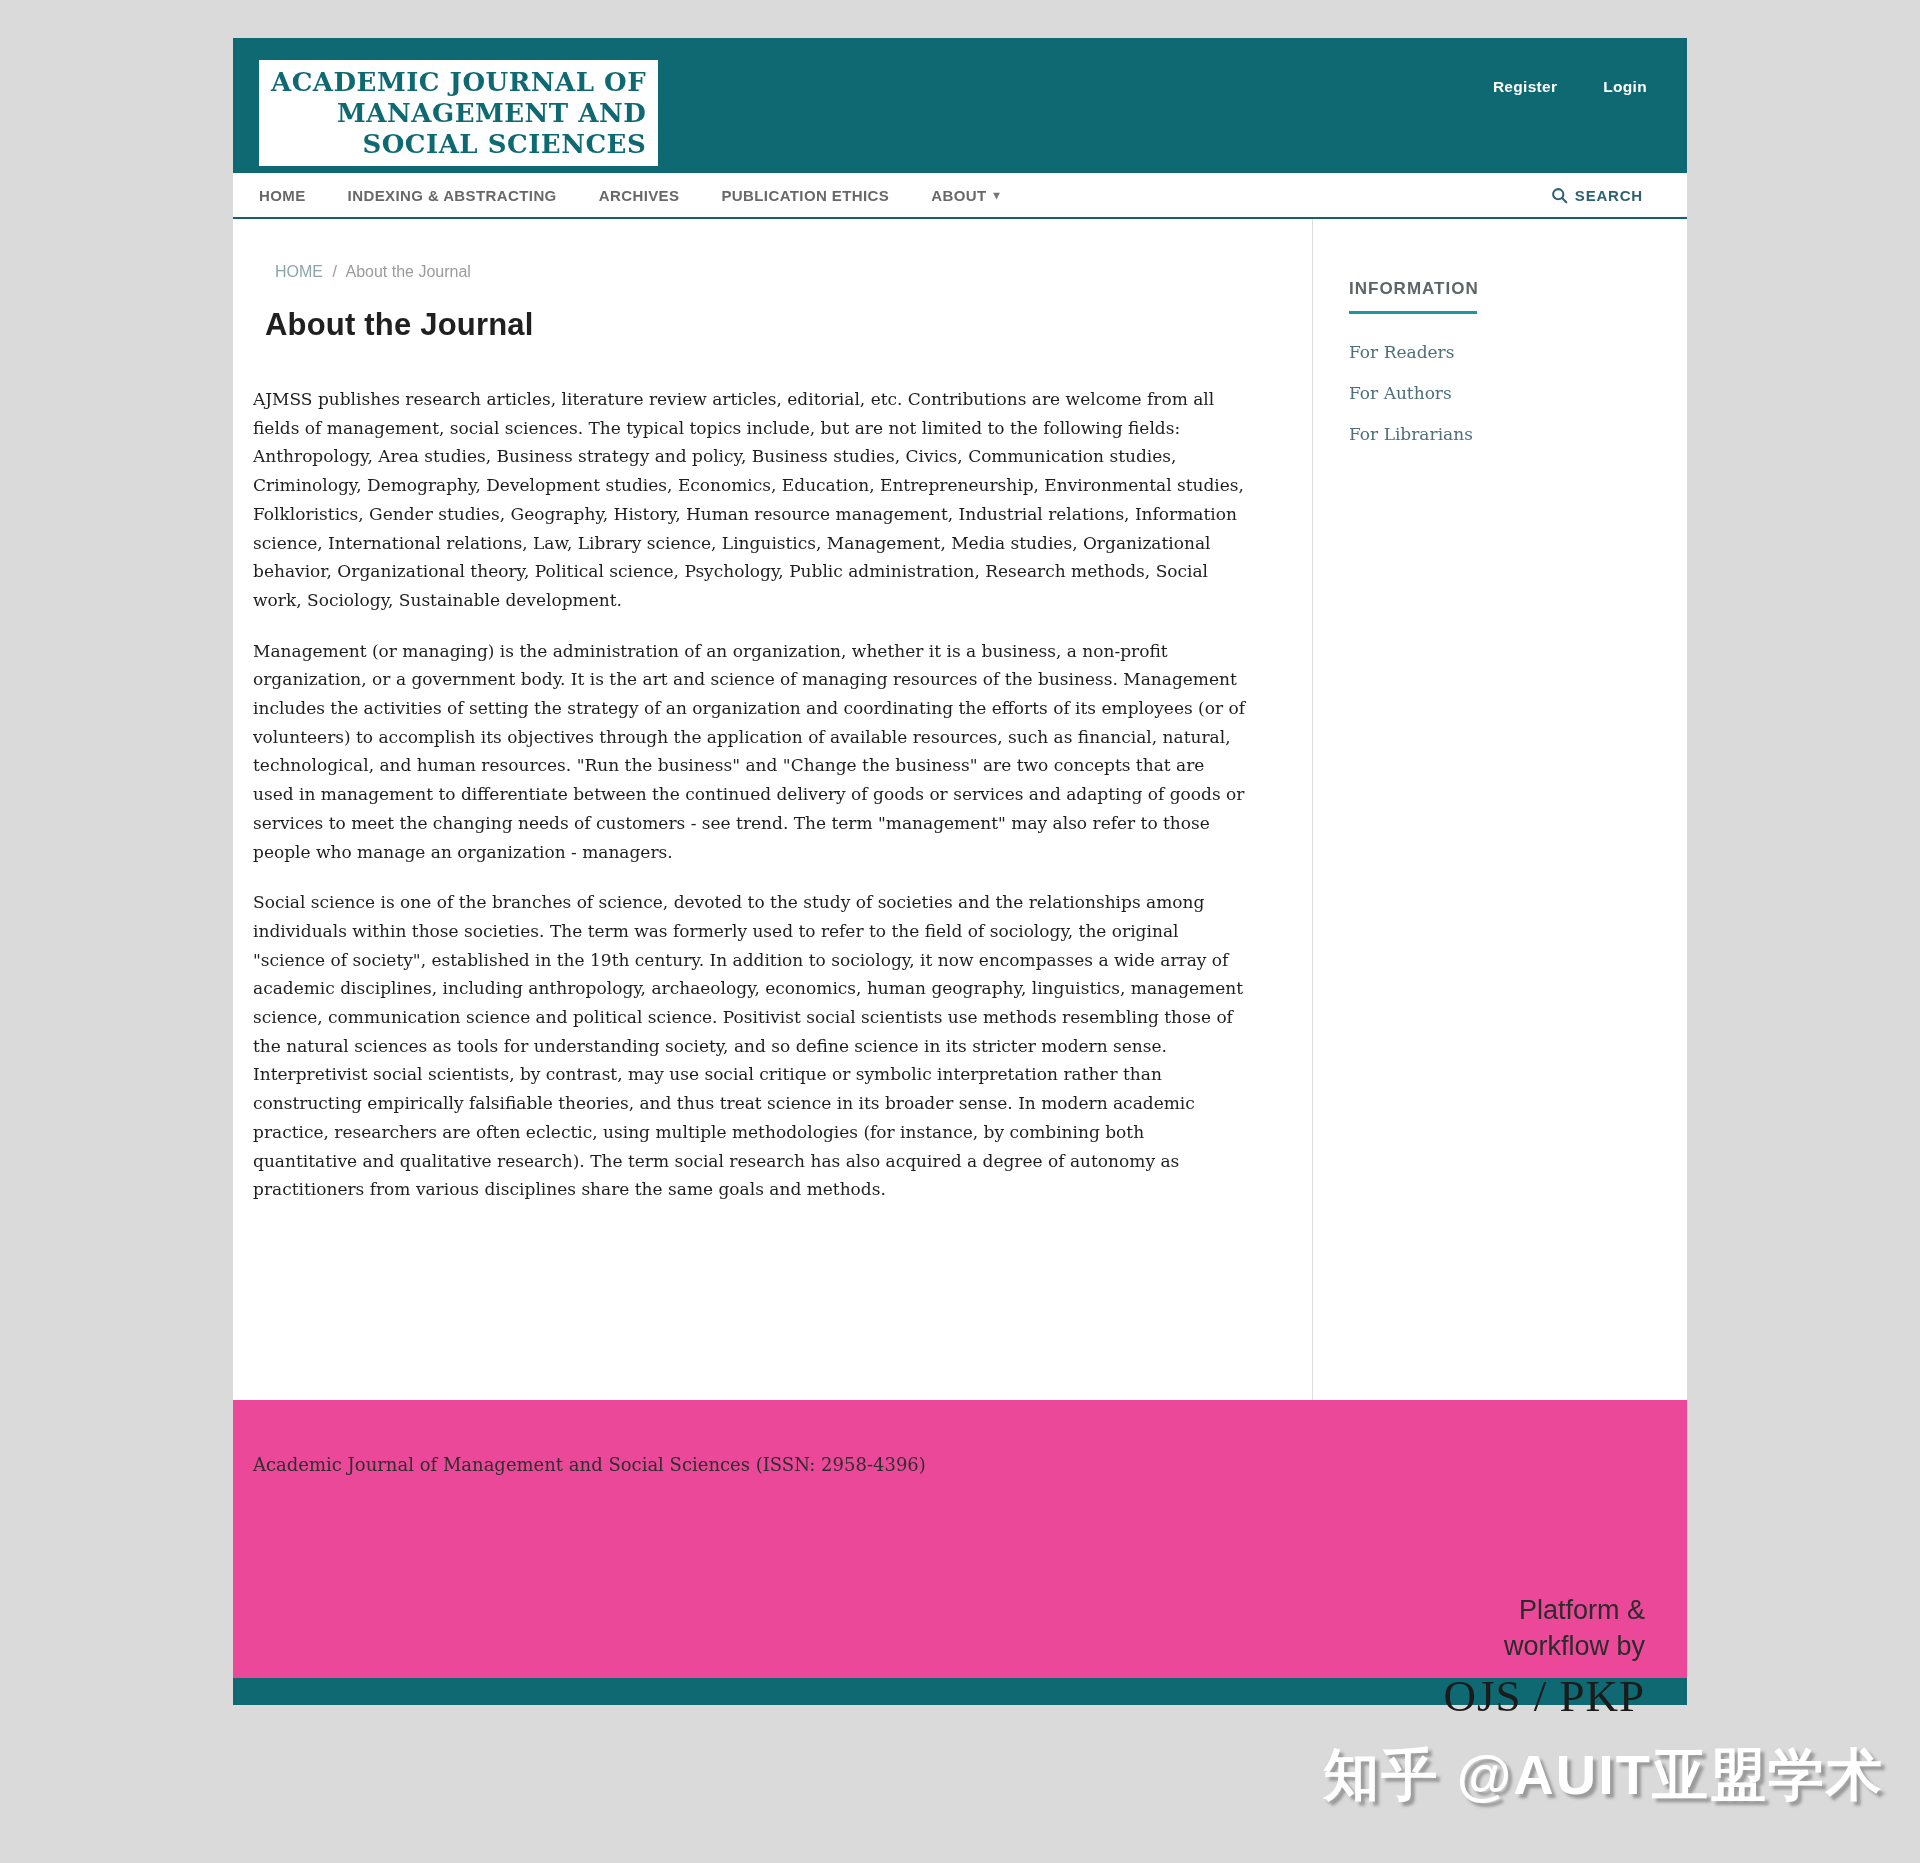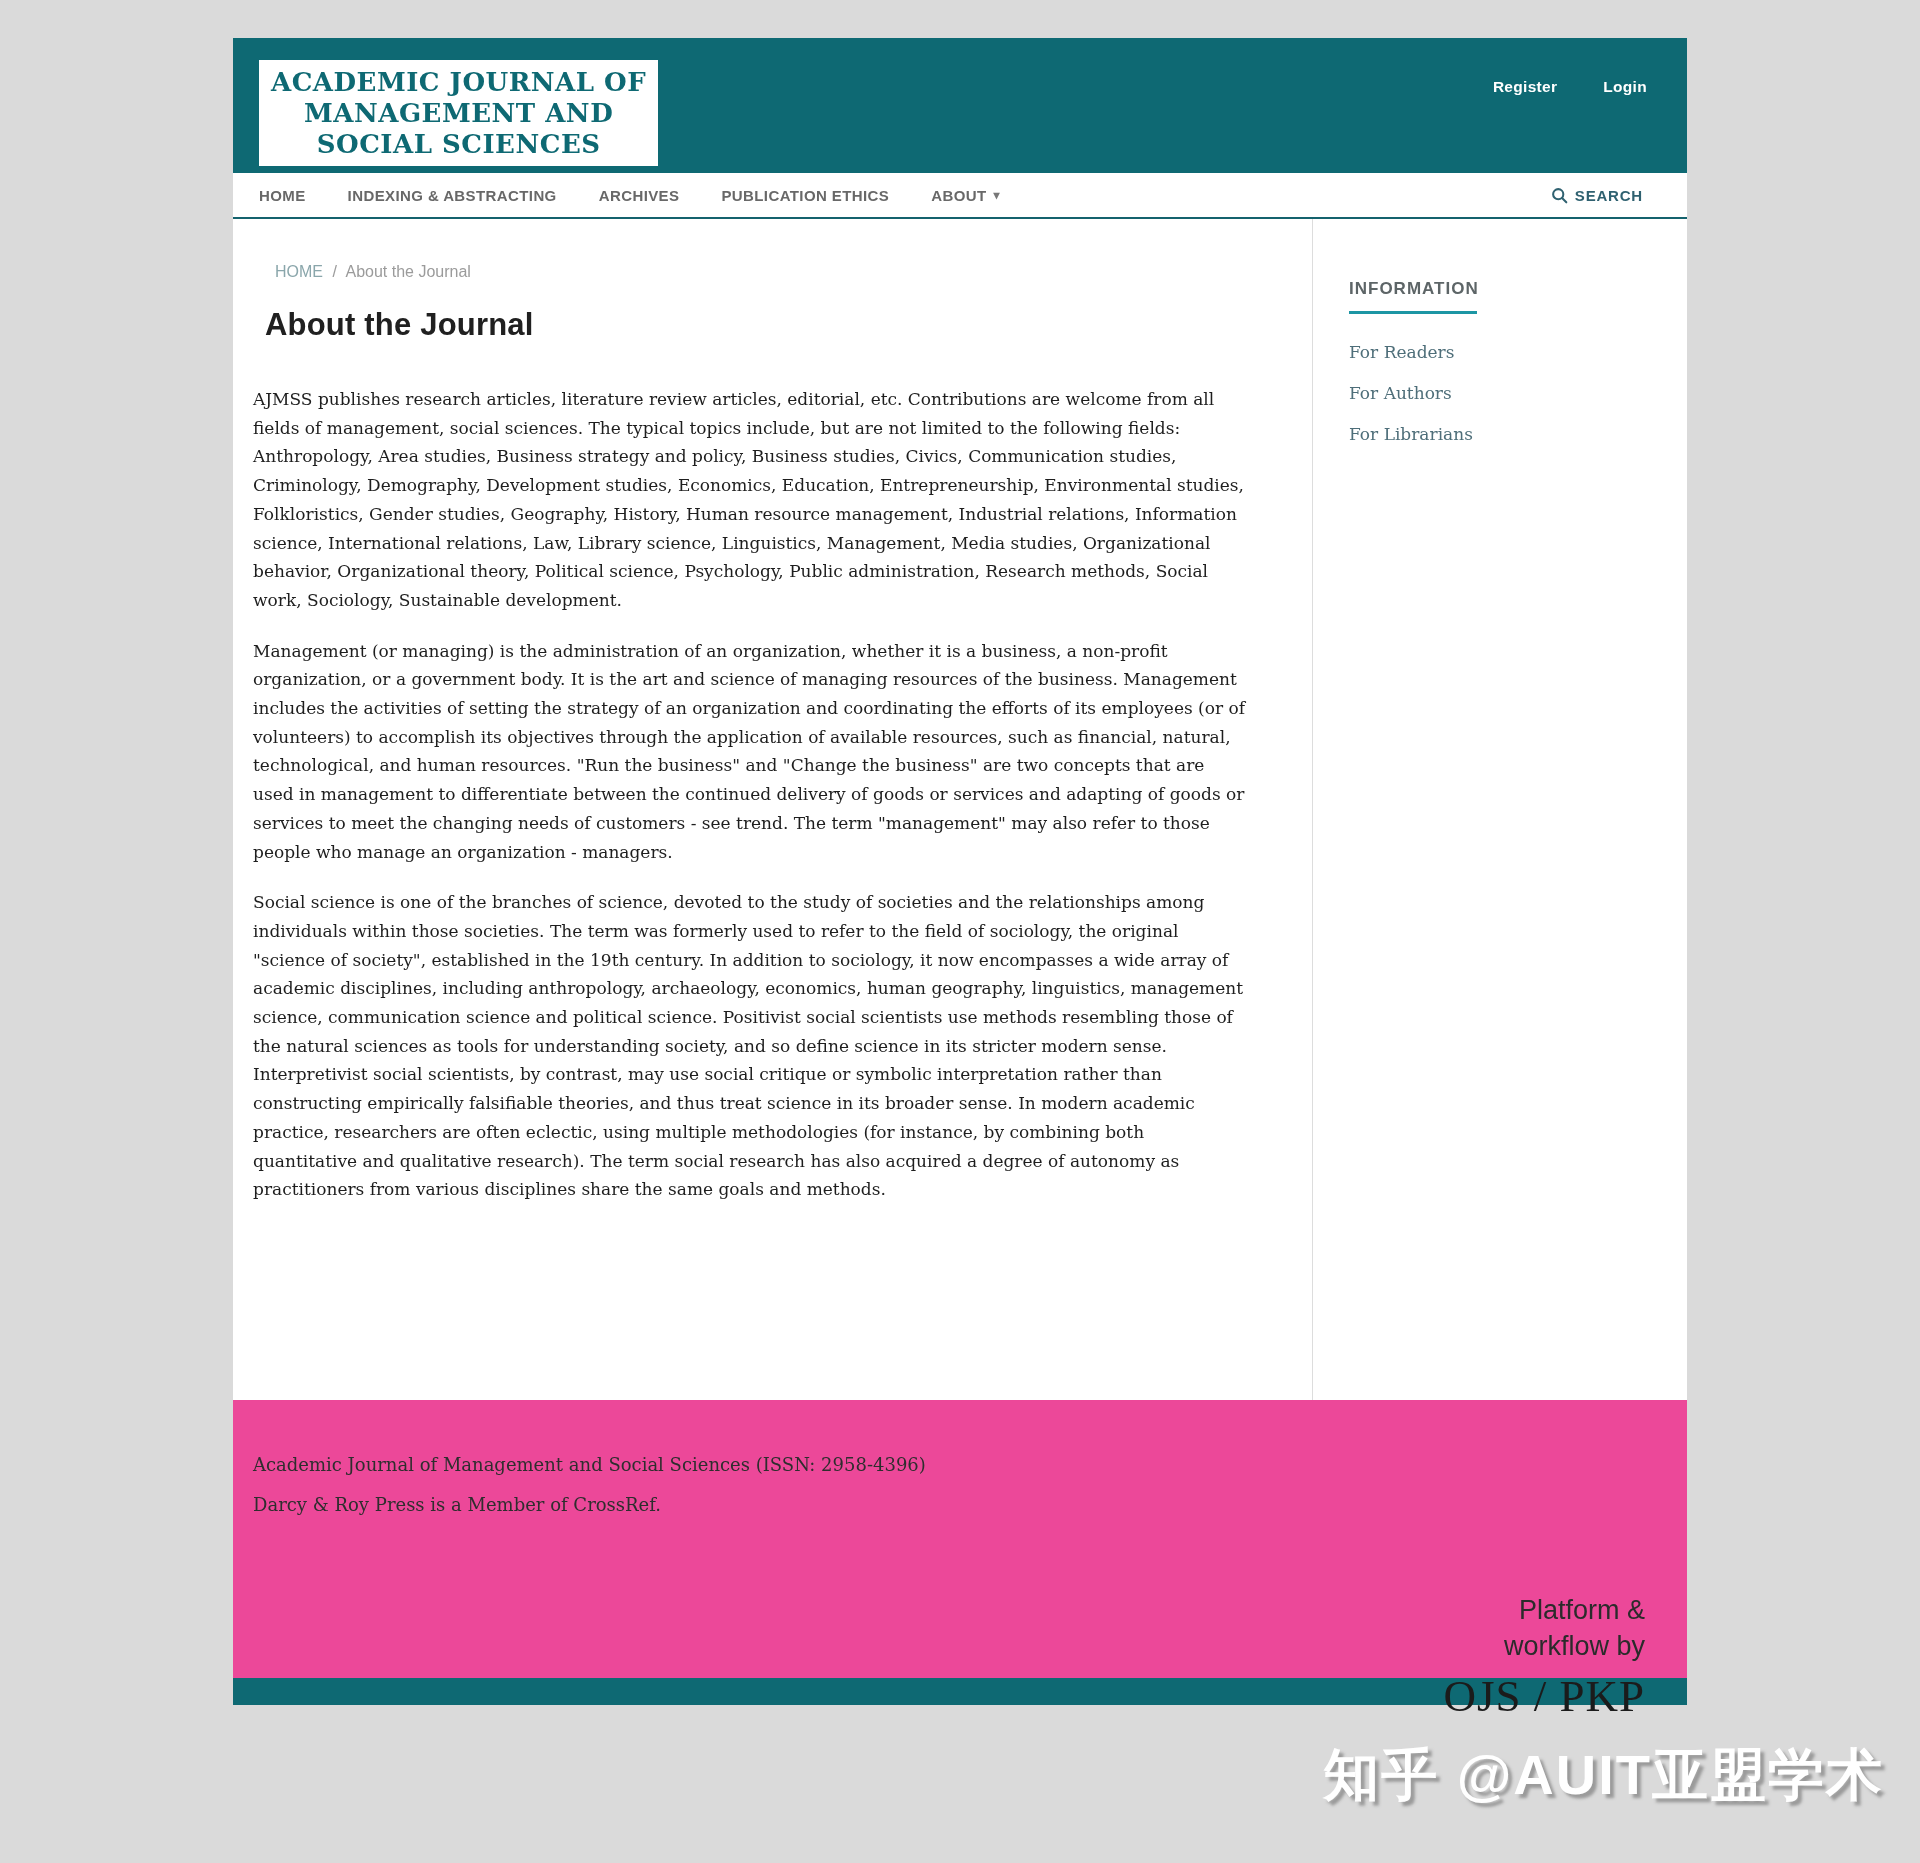--- a/index.html
+++ b/index.html
@@ -11,21 +11,21 @@
     position:relative;
     overflow:hidden;
   }
   .container { width:1454px; margin:0 auto; padding-top:38px; }
 
   
   .header { background:#0e6973; height:135px; position:relative; }
   .logo-box {
     position:absolute; left:26px; top:22px;
     background:#ffffff; padding:7px 12px 6px;
-    text-align:center; cursor:pointer;
+    text-align:right; cursor:pointer;
   }
   .logo-line {
     font-family:"DejaVu Serif", serif; font-weight:700;
     color:#0e6973; font-size:26px; line-height:31px;
     letter-spacing:0.5px; white-space:nowrap;
   }
   .auth { position:absolute; top:30px; right:40px; display:flex; gap:46px;margin-top:10px; }
   .auth a {
     color:#ffffff; font-weight:700; font-size:15.5px;
     text-decoration:none; letter-spacing:0.3px; cursor:pointer;
@@ -163,21 +163,20 @@
         <a>For Readers</a>
         <a>For Authors</a>
         <a>For Librarians</a>
       </div>
     </div>
 
   </div>
 
   <div class="footer">
     <p class="footer-line">Academic Journal of Management and Social Sciences (ISSN: 2958-4396)</p>
-    <p class="footer-line">Darcy &amp; Roy Press is a Member of CrossRef.</p>
 
     <div class="platform">
       <div class="platform-line">Platform &amp;</div>
       <div class="platform-line">workflow by</div>
       <div class="platform-logo">OJS / PKP</div>
     </div>
   </div>
 
   <div class="teal-bar"></div>
 

